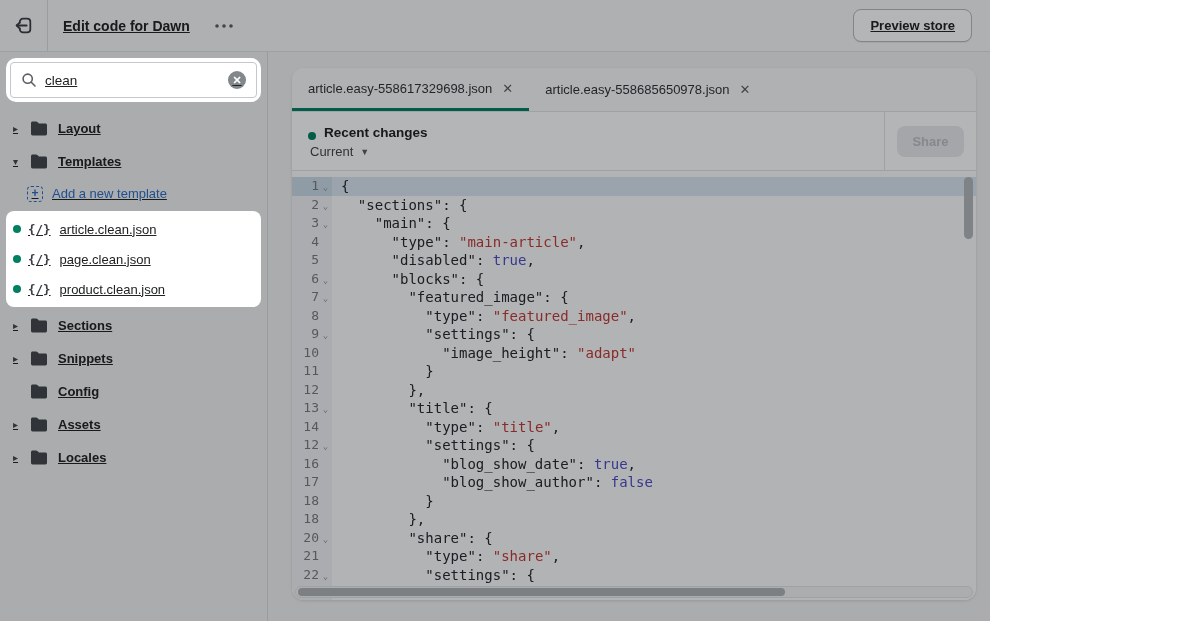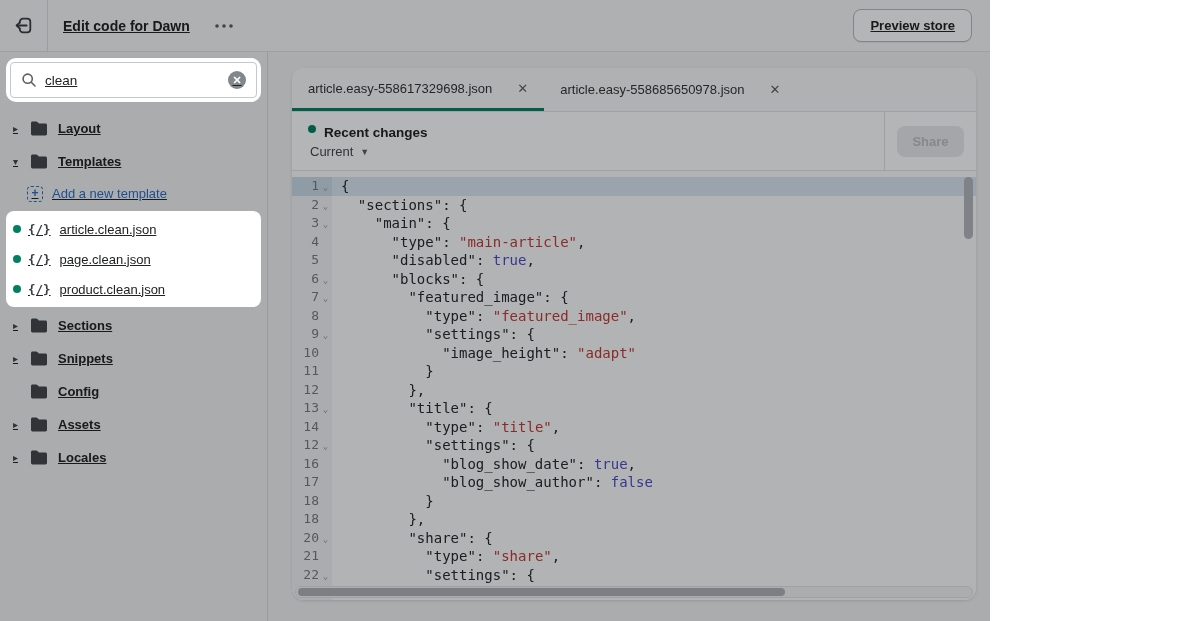--- a/index.html
+++ b/index.html
@@ -35,27 +35,27 @@
   .file-group { position:relative; z-index:20; background:#ffffff; border-radius:8px; margin:2px 6px; padding:3px 0; }
   .trow.file { height:30px; padding-left:7px; }
   .mod-dot { width:8px; height:8px; border-radius:50%; background:#008060; margin-right:7px; flex:0 0 8px; }
   .braces-icon { font-family:"DejaVu Sans Mono",monospace; font-size:12.5px; font-weight:700; color:#3a3e42; margin-right:9px; }
   .flabel { font-weight:400; color:#202223; }
 
   
   .content { flex:1; position:relative; }
   .card { position:absolute; left:24px; right:14px; top:16px; bottom:21px; background:#ffffff; border-radius:12px; overflow:hidden; display:flex; flex-direction:column; box-shadow:0 1px 3px rgba(0,0,0,.12); }
   .tabs { height:44px; display:flex; border-bottom:1px solid #e1e3e5; background:#f9fafa; flex:0 0 44px; }
-  .tab { display:flex; align-items:center; gap:25px; padding:0 16px; font-size:13px; color:#2f3336; cursor:pointer; }
+  .tab { display:flex; align-items:center; gap:10px; padding:0 16px; font-size:13px; color:#2f3336; cursor:pointer; }
   .tab.active { border-bottom:3px solid #008060; }
   .tab-x { color:#5c5f62; font-size:13px; line-height:1; cursor:pointer; }
 
   .changes { height:59px; flex:0 0 59px; border-bottom:1px solid #e1e3e5; display:flex; }
   .changes-left { flex:1; padding:13px 0 0 16px; }
-  .ch-row1 { display:flex; align-items:flex-start; gap:8px; }
+  .ch-row1 { display:flex; align-items:flex-end; gap:8px; }
   .ch-dot { width:8px; height:8px; border-radius:50%; background:#008060; }
   .ch-title { font-size:13.5px; font-weight:700; color:#202223; }
   .ch-row2 { margin:4px 0 5px 2px; font-size:13px; color:#44474a; display:flex; align-items:center; gap:7px; cursor:pointer; }
   .ch-caret { font-size:9px; color:#5c5f62; }
   .changes-right { width:92px; border-left:1px solid #e1e3e5; display:flex; align-items:center; justify-content:center; }
   .save-btn { background:#e9eaec; color:#bcbfc3; border:none; border-radius:8px; padding:8px 15px; font-size:13px; font-weight:600; cursor:default; }
 
   
   .editor { flex:1; position:relative; overflow:hidden; background:#fcfcfd; font-family:"DejaVu Sans Mono",monospace; font-size:14px; line-height:18.5px; }
   .code-pane { position:absolute; left:0; right:0; top:6px; }

